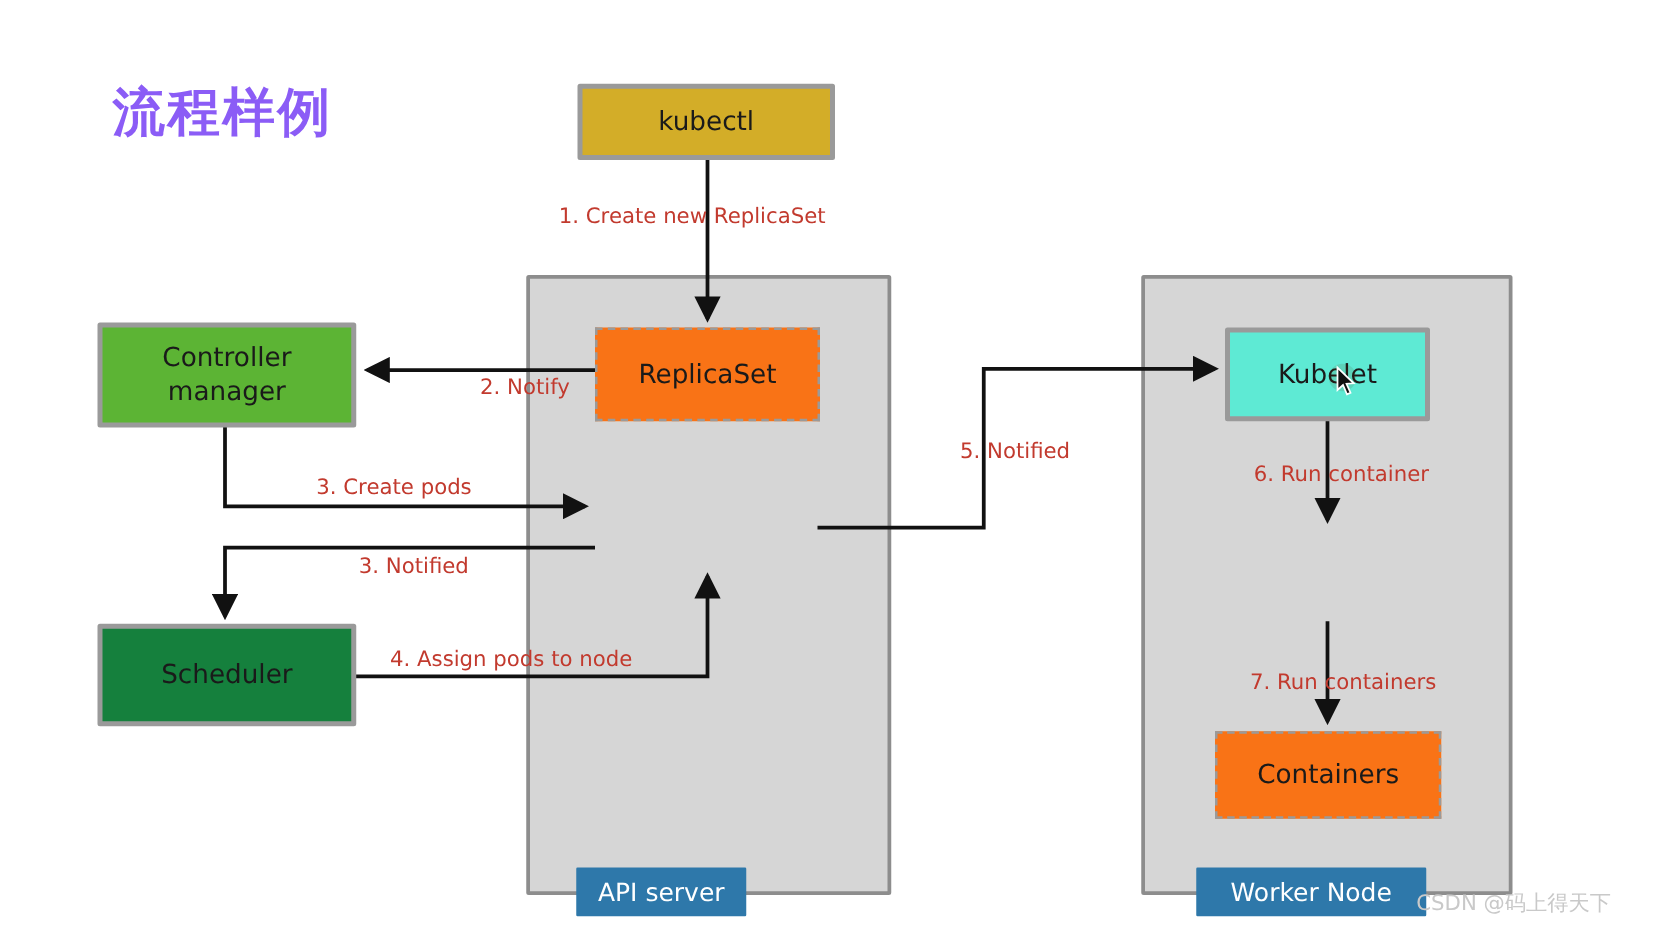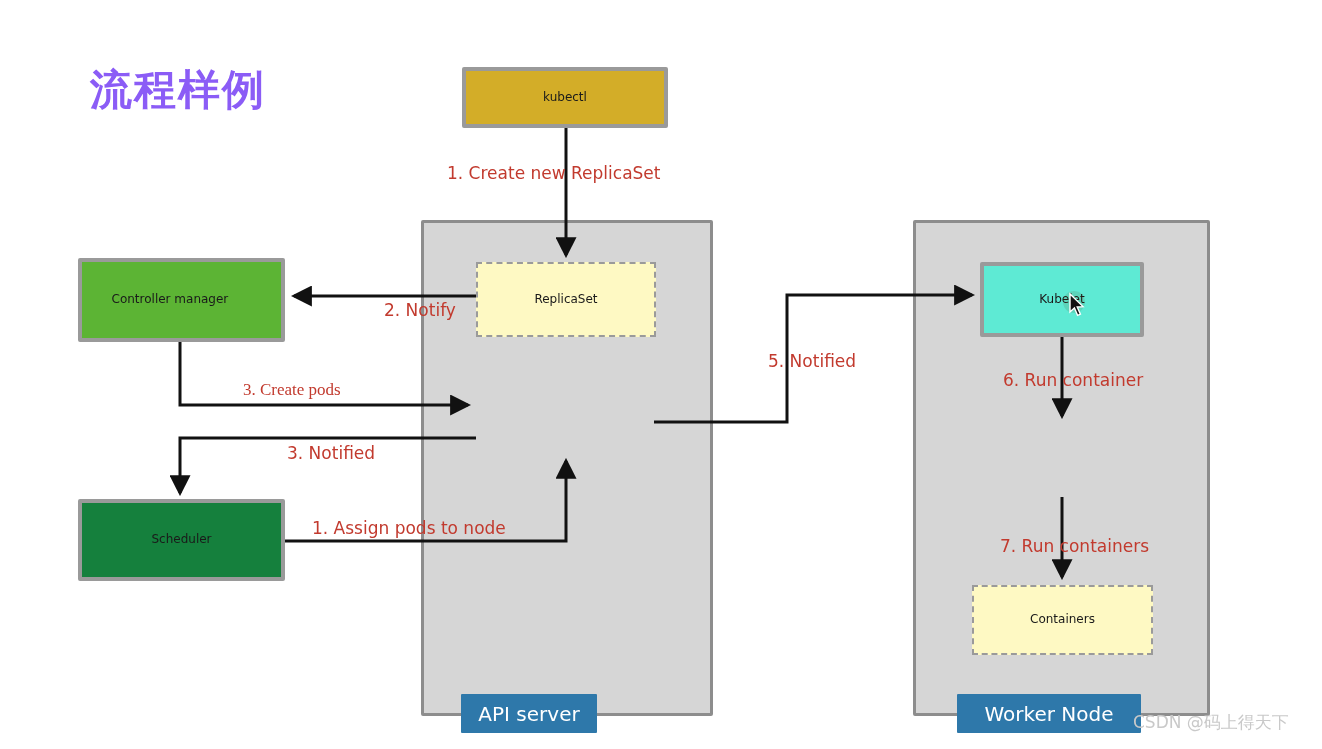--- a/index.html
+++ b/index.html
@@ -6,23 +6,23 @@
   body{font-family:"DejaVu Sans","Liberation Sans",sans-serif;}
   #canvas{position:relative;width:1322px;height:749px;background:#ffffff;overflow:hidden;}
 
   .title{position:absolute;left:90px;top:62px;font-size:42px;font-weight:bold;color:#8b5cf6;letter-spacing:2px;}
 
   .group{position:absolute;background:#d6d6d6;border:3px solid #8d8d8d;border-radius:2px;}
   .group.api{left:421px;top:220px;width:286px;height:490px;}
   .group.worker{left:913px;top:220px;width:291px;height:490px;}
 
   .node{position:absolute;display:flex;align-items:center;justify-content:center;
-        text-align:left;font-size:12px;color:#1a1a1a;line-height:1.3;}
+        text-align:center;font-size:21px;color:#1a1a1a;line-height:1.3;}
   .solid{border:4px solid #9a9a9a;border-radius:2px;}
-  .dashed{background:#fef9c3;border:2px dashed #9a9a9a;}
+  .dashed{background:#f97316;border:2px dashed #9a9a9a;}
 
   .kubectl{left:462px;top:67px;width:198px;height:53px;background:#d3ad28;}
   .cm{left:78px;top:258px;width:199px;height:76px;background:#5cb434;}
   .sched{left:78px;top:499px;width:199px;height:74px;background:#15803d;}
   .rs{left:476px;top:262px;width:176px;height:71px;}
   .pod{left:476px;top:386px;width:176px;height:67px;}
   .kubelet{left:980px;top:262px;width:156px;height:67px;background:#5eead4;}
   .crt{left:980px;top:424px;width:156px;height:69px;background:#b98a1a;}
   .containers{left:972px;top:585px;width:177px;height:66px;}
 
@@ -30,21 +30,21 @@
   .wrap-crt{display:inline-block;width:120px;}
 
   .grouplabel{position:absolute;height:39px;display:flex;align-items:center;justify-content:center;
               background:#2e78aa;color:#ffffff;font-size:20px;border-radius:1px;}
   .gl-api{left:461px;top:694px;width:136px;text-align:center;}
   .gl-worker{left:957px;top:694px;width:184px;}
 
   .edgelabel{position:absolute;color:#c23a2e;font-size:17px;white-space:nowrap;}
   .el-1{left:447px;top:163px;}
   .el-2{left:344px;top:300px;margin-left:40px;}
-  .el-3a{left:243px;top:380px;font-family:Liberation Serif, serif;}
+  .el-3a{left:253px;top:380px;}
   .el-3b{left:287px;top:443px;}
   .el-4{left:312px;top:518px;}
   .el-5{left:768px;top:351px;}
   .el-6{left:1003px;top:370px;}
   .el-7{left:1000px;top:536px;}
 
   .watermark{position:absolute;left:1133px;top:711px;color:#c9c9c9;font-size:17px;white-space:nowrap;}
 
   svg.arrows{position:absolute;left:0;top:0;pointer-events:none;}
   .cursor{position:absolute;left:1060px;top:290px;pointer-events:none;}
@@ -105,21 +105,21 @@
     <span>API server</span>
   </div>
   <div class="grouplabel gl-worker">
     <span>Worker Node</span>
   </div>
 
   <div class="edgelabel el-1">1. Create new ReplicaSet</div>
   <div class="edgelabel el-2">2. Notify</div>
   <div class="edgelabel el-3a">3. Create pods</div>
   <div class="edgelabel el-3b">3. Notified</div>
-  <div class="edgelabel el-4">1. Assign pods to node</div>
+  <div class="edgelabel el-4">4. Assign pods to node</div>
   <div class="edgelabel el-5">5. Notified</div>
   <div class="edgelabel el-6">6. Run container</div>
   <div class="edgelabel el-7">7. Run containers</div>
 
   <svg class="cursor" width="40" height="40" viewBox="0 0 40 40">
     <circle cx="14" cy="12" r="11" fill="rgba(90,50,0,0.12)"></circle>
     <path d="M10 4 L10 22 L14.4 18 L17.6 25.4 L20.4 24.2 L17.2 17 L23 16.6 Z" fill="#111111" stroke="#ffffff" stroke-width="1.4"></path>
   </svg>
 
   <div class="watermark">CSDN @码上得天下</div>

